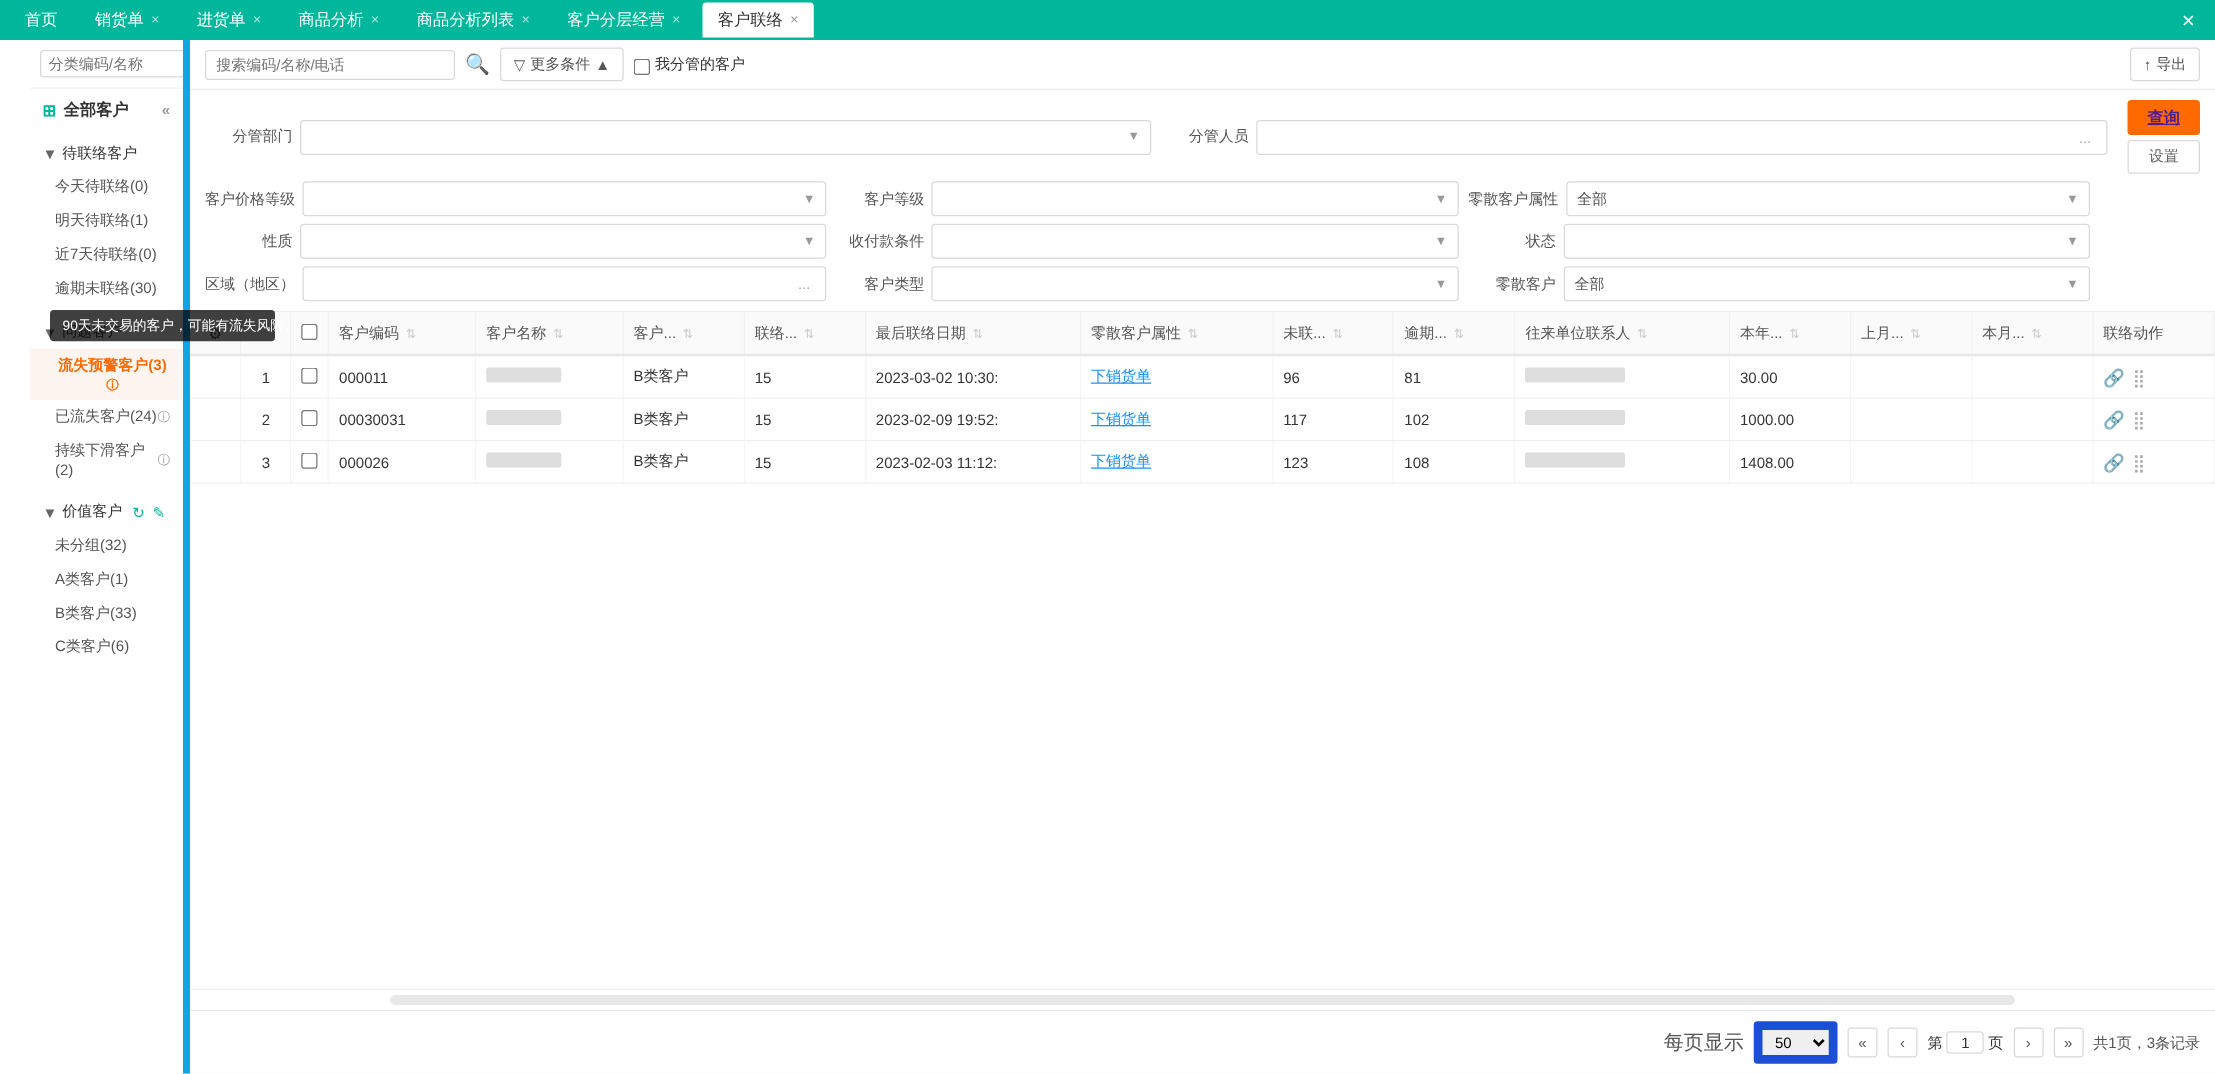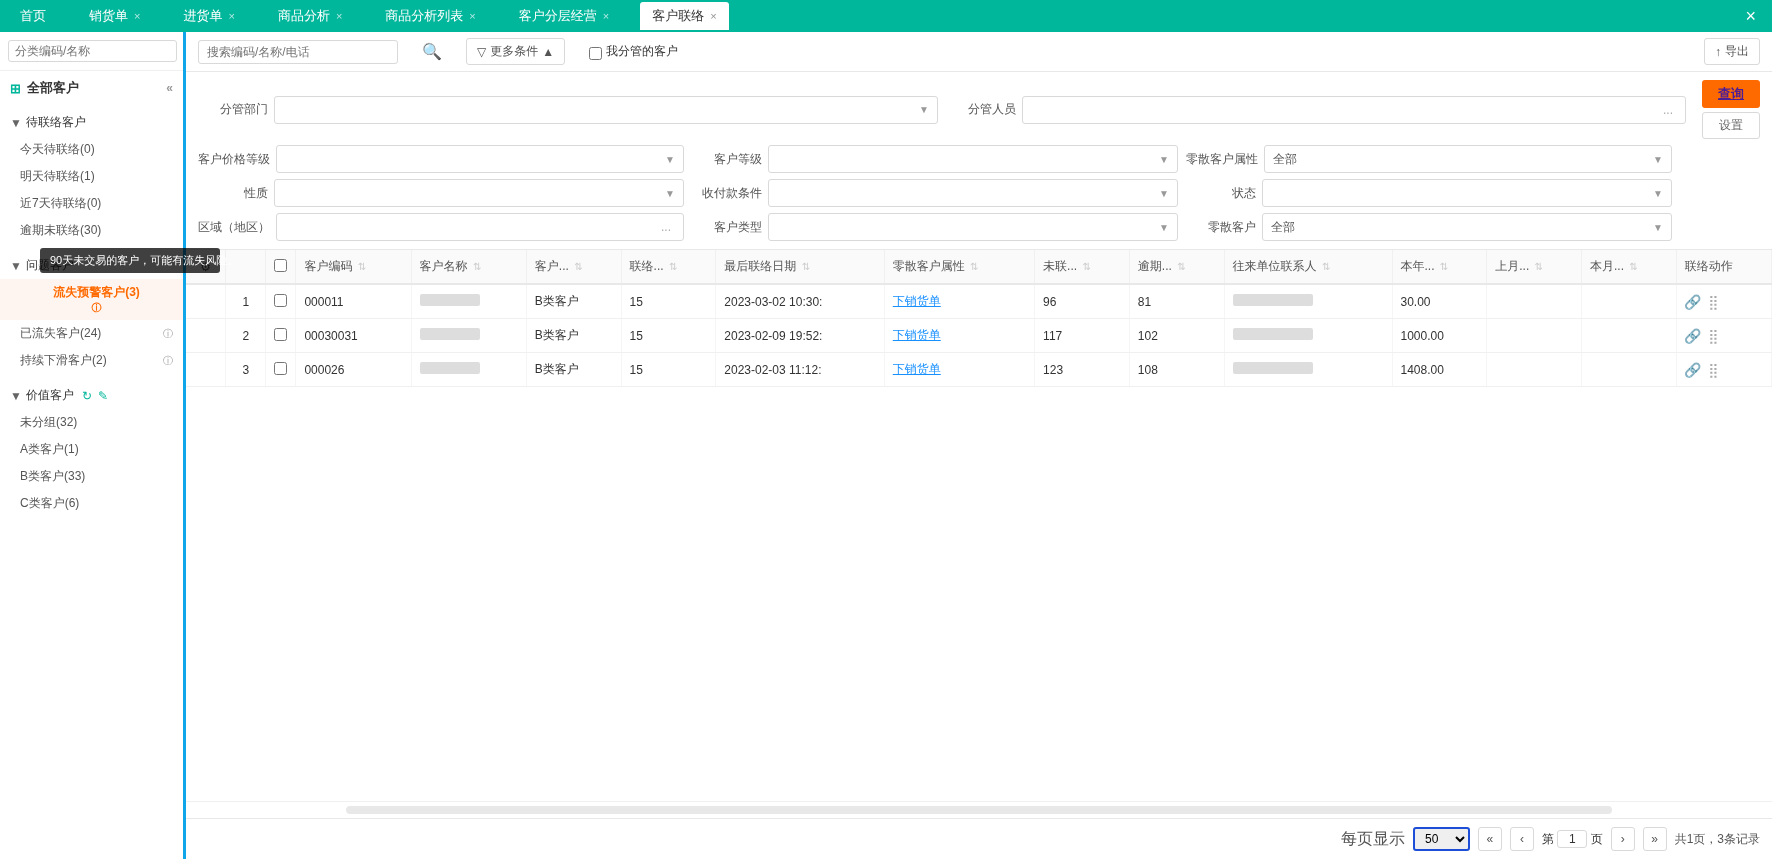--- a/index.html
+++ b/index.html
@@ -5,21 +5,21 @@
     * { margin: 0; padding: 0; box-sizing: border-box; }
     body { font-family: 'Microsoft YaHei', Arial, sans-serif; font-size: 12px; background: #f5f5f5; color: #333; width: 1772px; height: 859px; overflow: hidden; }
 
     
     .top-nav {
       background: #00b69b;
       height: 32px;
       display: flex;
       align-items: center;
       padding: 0 8px;
-      gap: 19px;
+      gap: 6px;
     }
     .nav-tab {
       padding: 0 12px;
       height: 28px;
       display: flex;
       align-items: center;
       gap: 6px;
       color: #fff;
       cursor: pointer;
       border-radius: 3px 3px 0 0;
@@ -40,25 +40,26 @@
     }
 
     
     .main-layout {
       display: flex;
       height: calc(859px - 32px);
     }
 
     
     .sidebar {
-      width: 186px;
-      background: #fff;
-      border-right: 3px solid #0ea5e9;
+      width: 152px;
+      background: #fff;
+      border-right: 6px solid #0ea5e9;
       overflow-y: auto;
       flex-shrink: 0;
+      padding-left: 24px;
     }
     .sidebar-search {
       padding: 8px;
       display: flex;
       align-items: center;
       gap: 4px;
       border-bottom: 1px solid #f0f0f0;
     }
     .sidebar-search input {
       flex: 1;
@@ -132,21 +133,21 @@
       overflow: hidden;
       background: #fff;
     }
 
     
     .filter-bar {
       padding: 6px 12px;
       border-bottom: 1px solid #e8e8e8;
       display: flex;
       align-items: center;
-      gap: 24px;
+      gap: 8px;
       background: #fff;
     }
     .filter-search-input {
       border: 1px solid #d9d9d9;
       border-radius: 3px;
       padding: 4px 8px;
       font-size: 12px;
       width: 200px;
       outline: none;
     }
@@ -307,21 +308,21 @@
       padding: 8px 12px;
       border-top: 1px solid #e8e8e8;
       display: flex;
       align-items: center;
       justify-content: flex-end;
       gap: 8px;
       background: #fff;
     }
     .pagination-label { color: #555; font-size: 16px; }
     .pagination-select {
-      border: 2px solid #1d4ed8;
+      border: 7px solid #1d4ed8;
       border-radius: 3px;
       padding: 2px 6px;
       font-size: 12px;
       outline: none;
     }
     .pagination-btn {
       border: 1px solid #d9d9d9;
       background: #fff;
       border-radius: 3px;
       width: 24px;

